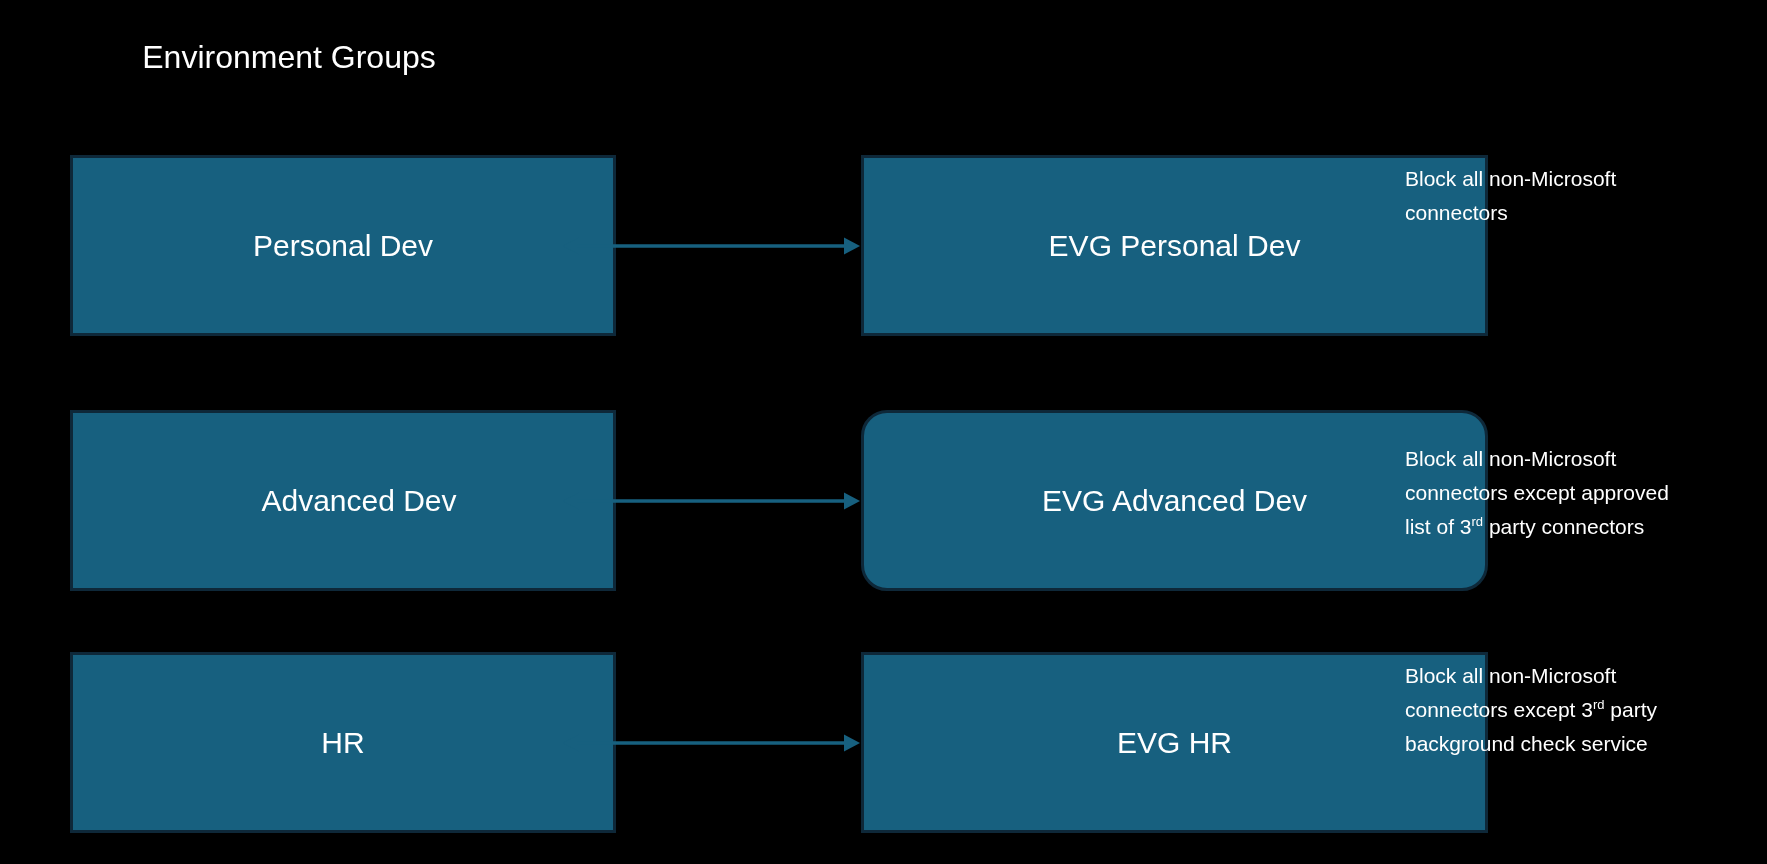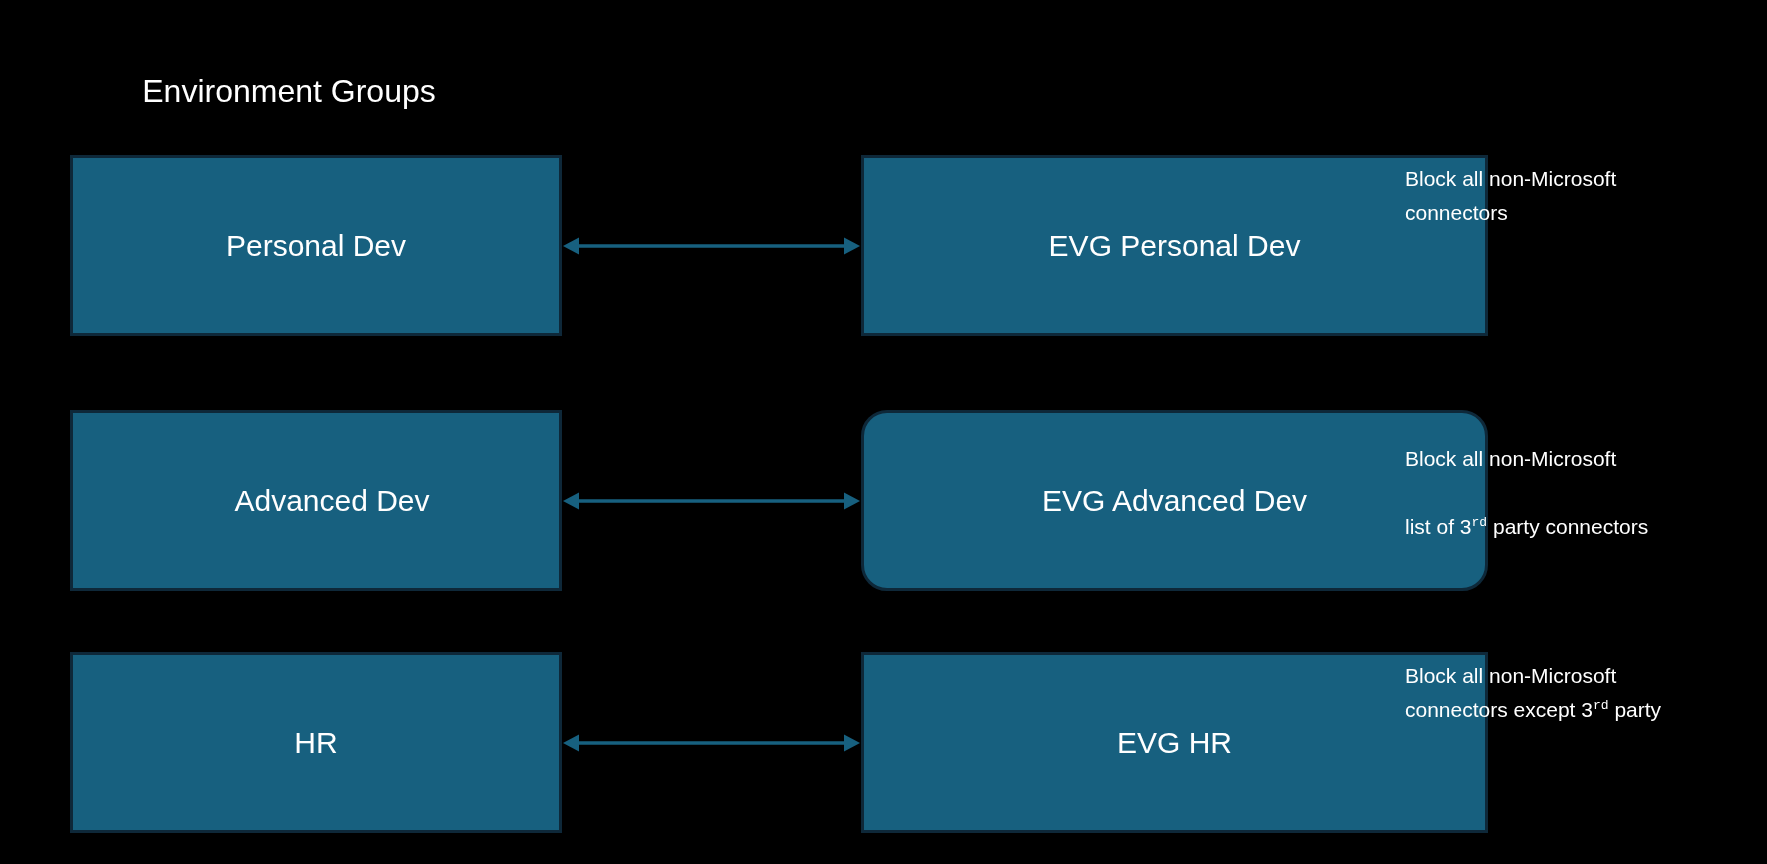--- a/index.html
+++ b/index.html
@@ -17,36 +17,35 @@
     overflow: hidden;
   }
   .col-title {
     position: absolute;
     top: 36px;
     transform: translateX(-50%);
     font-size: 32px;
     line-height: 42px;
     white-space: nowrap;
     color: var(--text, #FFFFFF);
-    margin-top: 34px;
   }
   #title-left  { left: 289px; }
   #title-right { left: 1083px; }
 
   .box {
     position: absolute;
     height: 181px;
     background: var(--box-fill, #17607F);
     border: 3px solid var(--box-border, #0E2839);
     box-sizing: border-box;
     display: flex;
     align-items: center;
     justify-content: center;
   }
-  .box.env { left: 70px;  width: 492px; }
+  .box.env { left: 70px;  width: 546px; }
   .box.dlp { left: 861px; width: 627px; }
   .box-label {
     font-size: 30px;
     line-height: 1.2;
     text-align: center;
     color: var(--text, #FFFFFF);
   }
 
   .arrow {
     position: absolute;
@@ -60,21 +59,20 @@
     left: 1405px;
     width: 360px;
     font-size: 21px;
     line-height: 34px;
     color: var(--text, #FFFFFF);
   }
   .annotation .sup {
     font-size: 0.62em;
     vertical-align: super;
     line-height: 0;
-    font-family: Liberation Mono, monospace;
   }
 </style>
 </head>
 <body>
 
 <div class="canvas" style="--bg: #000000; --box-fill: #17607F; --box-border: #0E2839; --text: #FFFFFF;">
   <div class="col-title" id="title-left">Environment Groups</div>
   <div id="rows-container">
       <div class="box env" style="top: 155px;">
         <span class="box-label">Personal Dev</span>
@@ -92,27 +90,27 @@
         <span class="box-label">Advanced Dev</span>
       </div>
       <svg class="arrow" viewBox="0 0 299 26" style="top: 488px;">
         <polygon points="1,13 17,4.5 17,21.5" fill="#17607F"></polygon>
         <line x1="15" y1="13" x2="284" y2="13" stroke="#17607F" stroke-width="3.4"></line>
         <polygon points="298,13 282,4.5 282,21.5" fill="#17607F"></polygon>
       </svg>
       <div class="box dlp" style="top: 410px; border-radius: 26px;">
         <span class="box-label">EVG Advanced Dev</span>
       </div>
-      <div class="annotation" style="top: 442px;"><span>Block all non-Microsoft</span><br><br><span>list of 3</span><span class="sup">rd</span><span> party connectors</span></div>
+      <div class="annotation" style="top: 442px;"><span>Block all non-Microsoft</span><br><span>connectors except approved</span><br><span>list of 3</span><span class="sup">rd</span><span> party connectors</span></div>
       <div class="box env" style="top: 652px;">
         <span class="box-label">HR</span>
       </div>
       <svg class="arrow" viewBox="0 0 299 26" style="top: 730px;">
         <polygon points="1,13 17,4.5 17,21.5" fill="#17607F"></polygon>
         <line x1="15" y1="13" x2="284" y2="13" stroke="#17607F" stroke-width="3.4"></line>
         <polygon points="298,13 282,4.5 282,21.5" fill="#17607F"></polygon>
       </svg>
       <div class="box dlp" style="top: 652px;">
         <span class="box-label">EVG HR</span>
       </div>
-      <div class="annotation" style="top: 659px;"><span>Block all non-Microsoft</span><br><span>connectors except 3</span><span class="sup">rd</span><span> party</span><br></div>
+      <div class="annotation" style="top: 659px;"><span>Block all non-Microsoft</span><br><span>connectors except 3</span><span class="sup">rd</span><span> party</span><br><span>background check service</span></div>
     </div>
 </div>
 
 </body></html>

